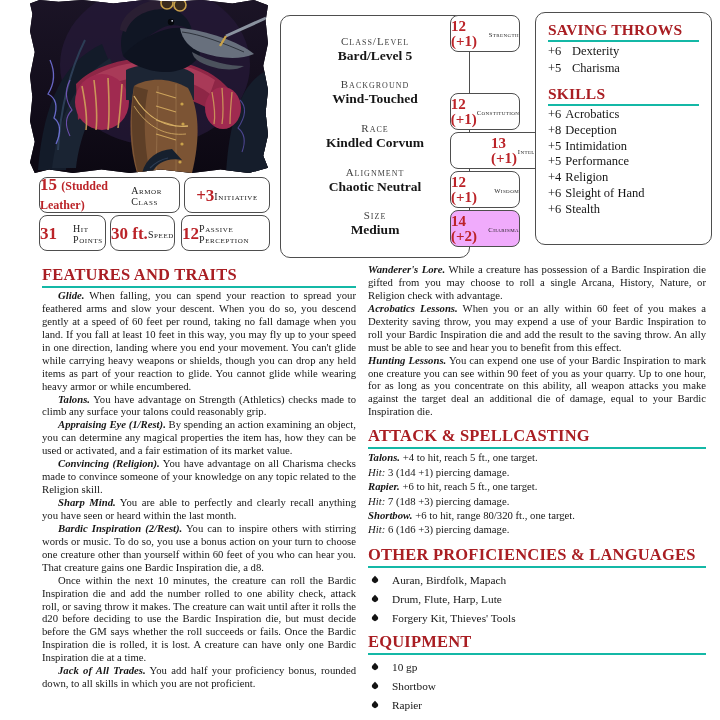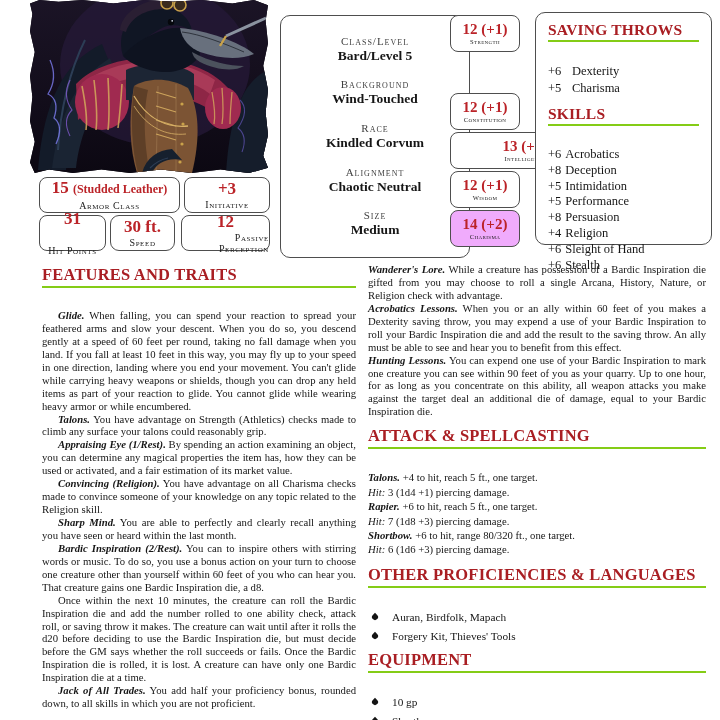--- a/index.html
+++ b/index.html
@@ -7,21 +7,21 @@
         font-family:"Liberation Serif",serif;color:#161616;overflow:hidden;}
 
   
   .portrait-wrap{position:absolute;left:30px;top:0;width:238px;height:173px;
     clip-path:polygon(0% 2%,4% 0%,12% 1%,22% 0%,35% 2%,48% 0%,60% 1%,72% 0%,85% 2%,94% 0%,100% 3%,99% 12%,100% 25%,98% 38%,100% 52%,99% 65%,100% 78%,98% 90%,100% 97%,92% 100%,80% 98%,68% 100%,55% 98%,42% 100%,30% 98%,18% 100%,8% 98%,2% 100%,0% 94%,2% 82%,0% 70%,1% 56%,0% 44%,2% 30%,0% 18%,1% 8%);
     background:#0d0a12;}
   .portrait-wrap svg{display:block;width:100%;height:100%;}
 
   
   .statbox{position:absolute;border:1.5px solid #4e4e4e;border-radius:8px;background:#fff;
-    display:flex;flex-direction:column;align-items:center;justify-content:center;text-align:right;}
+    display:flex;flex-direction:row;align-items:center;justify-content:center;text-align:left;}
   .statbox .val{color:#bb2328;font-weight:bold;font-size:17px;line-height:17px;}
   .statbox .val small{font-size:12px;font-weight:bold;}
   .statbox .lbl{font-variant:small-caps;font-size:10px;letter-spacing:.6px;color:#1b1b1b;margin-top:2px;}
   .statbox.beige{background:#f0abfc;}
 
   
   .idbox{position:absolute;left:280px;top:15px;width:152px;height:233px;border:1.5px solid #4e4e4e;
     border-radius:10px;background:#fff;display:flex;flex-direction:column;justify-content:space-evenly;
     align-items:center;text-align:center;padding:4px 18px;}
   .idbox .lbl{font-variant:small-caps;font-size:11px;letter-spacing:1px;color:#3f3f3f;}
@@ -29,21 +29,21 @@
 
   
   .ability{left:450px;width:68px;height:35px;}
   .ability .val{font-size:15px;line-height:15px;}
   .ability .lbl{font-size:6.6px;letter-spacing:.4px;margin-top:1px;}
 
   
   .savesbox{position:absolute;left:535px;top:12px;width:177px;height:233px;border:1.5px solid #4e4e4e;
     border-radius:10px;background:#fff;padding:8px 12px;box-sizing:border-box;}
   .redhead{color:#a91e23;font-weight:bold;font-size:16.5px;letter-spacing:.2px;
-    border-bottom:2px solid #84cc16;padding-bottom:1px;margin-bottom:21px;}
+    border-bottom:2px solid #14b8a6;padding-bottom:1px;margin-bottom:1px;}
   .savesbox .redhead{font-size:15.5px;}
   .saverow{font-size:12.5px;line-height:17px;display:flex;}
   .saverow .mod{width:24px;}
   .skillrow{font-size:12.5px;line-height:15.8px;}
   .skillrow .mod{margin-right:4px;}
   .savegap{height:8px;}
 
   
   .colL{position:absolute;left:42px;top:265px;width:314px;}
   .colR{position:absolute;left:368px;top:263px;width:338px;}
@@ -201,21 +201,20 @@
     <div class="saverow">
       <span class="mod">+5</span>
       <span>Charisma</span>
     </div>
     <div class="savegap"></div>
     <div class="redhead">SKILLS</div>
     <div class="skillrow"><span class="mod">+6</span><span>Acrobatics</span></div>
     <div class="skillrow"><span class="mod">+8</span><span>Deception</span></div>
     <div class="skillrow"><span class="mod">+5</span><span>Intimidation</span></div>
     <div class="skillrow"><span class="mod">+5</span><span>Performance</span></div>
-    <div class="skillrow"><span class="mod">+8</span><span>Persuasion</span></div>
     <div class="skillrow"><span class="mod">+4</span><span>Religion</span></div>
     <div class="skillrow"><span class="mod">+6</span><span>Sleight of Hand</span></div>
     <div class="skillrow"><span class="mod">+6</span><span>Stealth</span></div>
   </div>
 
   <div class="colL">
     <div class="redhead">FEATURES AND TRAITS</div>
     <p class="body-p indent"><span class="tname">Glide.</span><span> When falling, you can spend your reaction to spread your feathered arms and slow your descent. When you do so, you descend gently at a speed of 60 feet per round, taking no fall damage when you land. If you fall at least 10 feet in this way, you may fly up to your speed in one direction, landing where you end your movement. You can't glide while carrying heavy weapons or shields, though you can drop any held items as part of your reaction to glide. You cannot glide while wearing heavy armor or while encumbered.</span></p>
     <p class="body-p indent"><span class="tname">Talons.</span><span> You have advantage on Strength (Athletics) checks made to climb any surface your talons could reasonably grip.</span></p>
     <p class="body-p indent"><span class="tname">Appraising Eye (1/Rest).</span><span> By spending an action examining an object, you can determine any magical properties the item has, how they can be used or activated, and a fair estimation of its market value.</span></p>
@@ -242,20 +241,24 @@
 
     <div class="section-gap"></div>
     <div class="redhead">OTHER PROFICIENCIES &amp; LANGUAGES</div>
     <div class="bullets">
       <div class="bullet-row">
           <span class="drop"></span>
           <span>Auran, Birdfolk, Mapach</span>
         </div>
       <div class="bullet-row">
           <span class="drop"></span>
+          <span>Drum, Flute, Harp, Lute</span>
+        </div>
+      <div class="bullet-row">
+          <span class="drop"></span>
           <span>Forgery Kit, Thieves' Tools</span>
         </div>
     </div>
 
     <div class="redhead">EQUIPMENT</div>
     <div class="bullets">
       <div class="bullet-row">
           <span class="drop"></span>
           <span>10 gp</span>
         </div>

